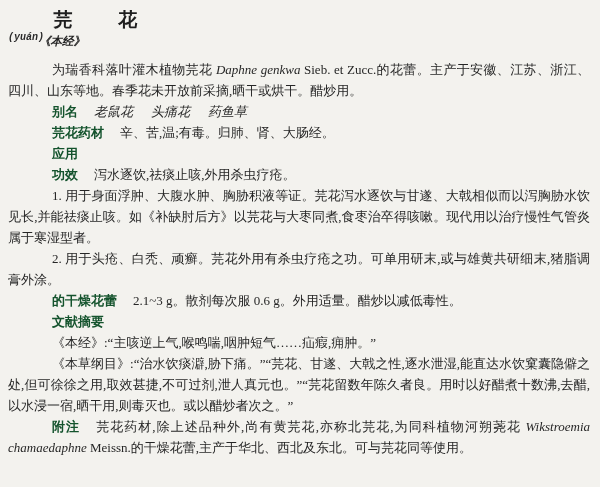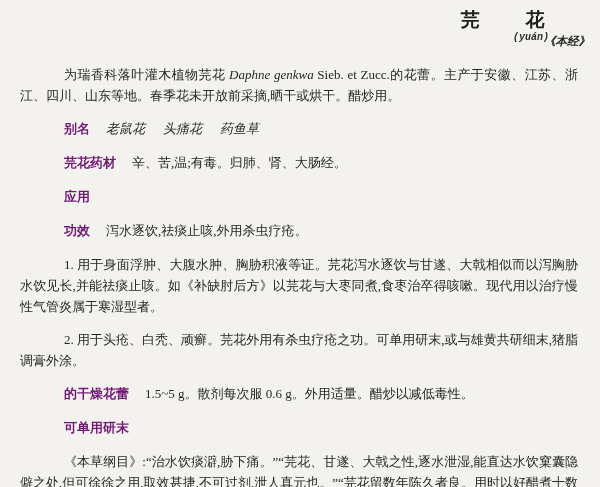--- a/index.html
+++ b/index.html
@@ -9,21 +9,21 @@
     background: #e8e7e4;
   }
   .page {
     width: 600px;
     height: 487px;
     background: #f3f2ee;
     color: #262626;
     padding: 8px 10px 0 8px;
     overflow: hidden;
   }
-  .header { text-align: right; }
+  .header { text-align: left; }
   .title {
     font-family: "Liberation Sans", sans-serif;
     font-weight: 700;
     font-size: 19px;
     line-height: 24px;
     color: #1e1e1e;
   }
   .title-text {
     letter-spacing: 2.4em;
     margin-left: 2.4em;
@@ -50,27 +50,27 @@
     font-style: italic;
   }
   .body {
     margin-top: 7px;
     font-size: 13px;
     line-height: 21px;
     text-align: justify;
   }
   .para {
     text-indent: 44px;
-    margin: 12px;
+    margin: 0;
   }
   .lbl {
-    font-family: Liberation Mono, monospace;
+    font-family: Liberation Sans, sans-serif;
     font-weight: 700;
     margin-right: 16px;
-    color: #701a75;
+    color: #14532d;
   }
   .alias-item { margin-right: 18px; font-style: italic; }
   .latin { font-family: "Liberation Serif", serif; }
 </style>
 </head>
 <body>
 
 <div class="page">
 
   <div class="header">
@@ -89,23 +89,25 @@
     <p class="para"><b class="lbl">芫花药材</b><span>辛、苦,温;有毒。归肺、肾、大肠经。</span></p>
 
     <p class="para"><b class="lbl">应用</b></p>
 
     <p class="para"><b class="lbl">功效</b><span>泻水逐饮,祛痰止咳,外用杀虫疗疮。</span></p>
 
     <p class="para">1. 用于身面浮肿、大腹水肿、胸胁积液等证。芫花泻水逐饮与甘遂、大戟相似而以泻胸胁水饮见长,并能祛痰止咳。如《补缺肘后方》以芫花与大枣同煮,食枣治卒得咳嗽。现代用以治疗慢性气管炎属于寒湿型者。</p>
 
     <p class="para">2. 用于头疮、白秃、顽癣。芫花外用有杀虫疗疮之功。可单用研末,或与雄黄共研细末,猪脂调膏外涂。</p>
 
-    <p class="para"><b class="lbl">的干燥花蕾</b><span>1.5~5 g。散剂每次服 0.6 g。外用适量。醋炒以减低毒性。</span></p>
+    <p class="para"><b class="lbl">的干燥花蕾</b><span>2.1~3 g。散剂每次服 0.6 g。外用适量。醋炒以减低毒性。</span></p>
 
 
-    <p class="para"><b class="lbl">可单用研末</b></p>
+    <p class="para"><b class="lbl">文献摘要</b></p>
 
+    <p class="para">《本经》:“主咳逆上气,喉鸣喘,咽肿短气……疝瘕,痈肿。”</p>
 
     <p class="para">《本草纲目》:“治水饮痰澼,胁下痛。”“芫花、甘遂、大戟之性,逐水泄湿,能直达水饮窠囊隐僻之处,但可徐徐之用,取效甚捷,不可过剂,泄人真元也。”“芫花留数年陈久者良。用时以好醋煮十数沸,去醋,以水浸一宿,晒干用,则毒灭也。或以醋炒者次之。”</p>
 
+    <p class="para"><b class="lbl">附注</b><span>芫花药材,除上述品种外,尚有黄芫花,亦称北芫花,为同科植物河朔荛花 </span><i class="latin">Wikstroemia chamaedaphne</i><span class="latin"> Meissn.</span><span>的干燥花蕾,主产于华北、西北及东北。可与芫花同等使用。</span></p>
 
   </div>
 </div>
 
 </body></html>

